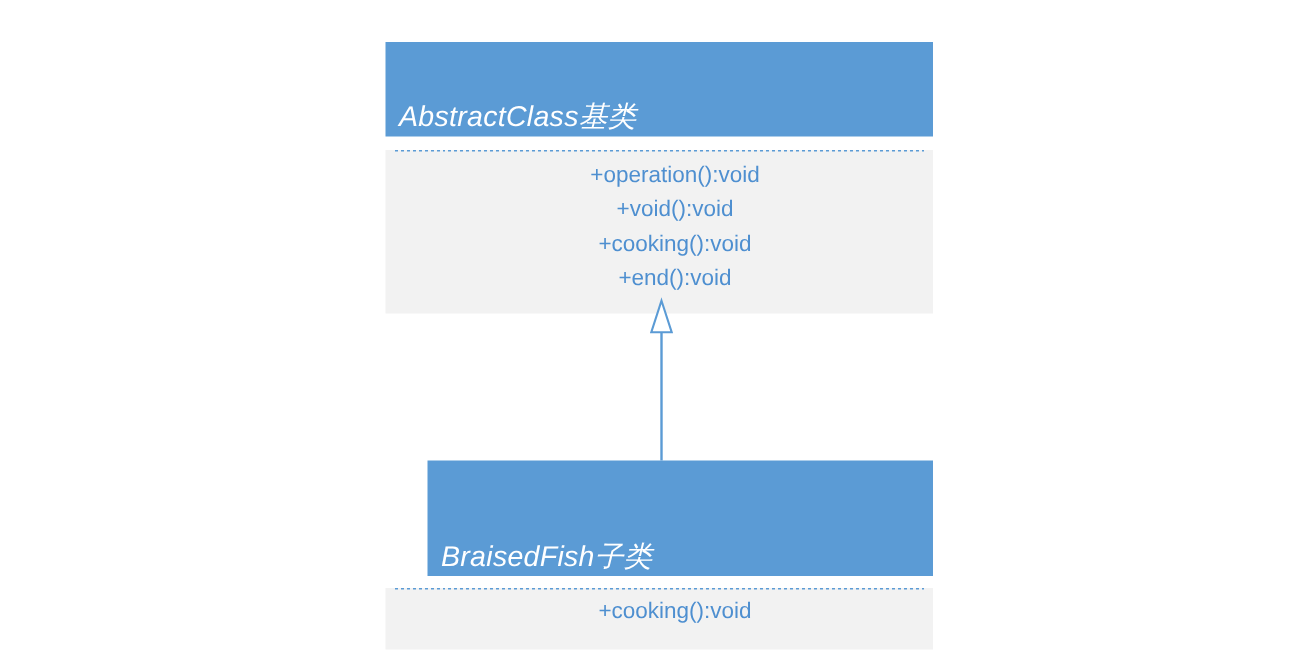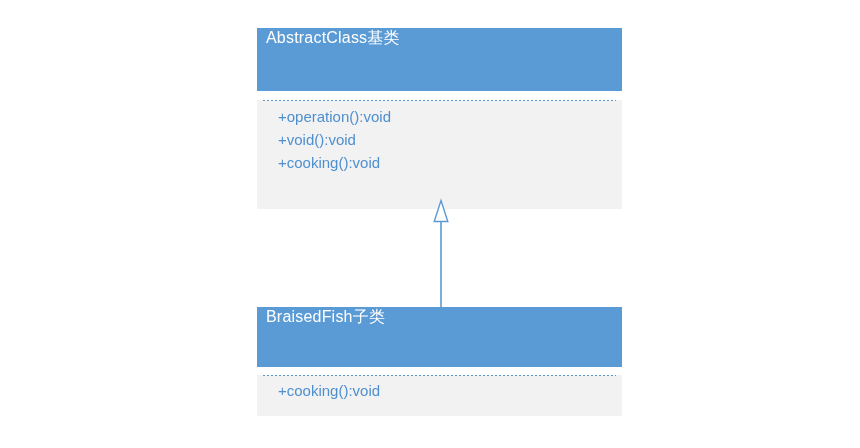--- a/index.html
+++ b/index.html
@@ -20,28 +20,29 @@
     left: 257px;
     width: 365px;
   }
   #class-abstract { top: 28px; }
   #class-braised  { top: 307px; }
 
   .class-header {
     background: #5B9BD5;
     color: #ffffff;
     display: flex;
-    align-items: flex-start;
+    align-items: flex-end;
     padding-left: 9px;
-    font-size: 16px;
+    font-size: 19px;
     letter-spacing: 0.2px;
     box-sizing: border-box;
+    font-style: italic;
   }
   #class-abstract .class-header { height: 63px; }
-  #class-braised  .class-header { height: 60px; }
+  #class-braised  .class-header { height: 77px; margin-left: 28px; }
 
   .class-body {
     background: #F2F2F2;
     box-sizing: border-box;
   }
   #class-abstract .class-body { height: 109px; }
   #class-braised  .class-body { height: 41px;  }
 
   .sep {
     height: 1px;
@@ -56,20 +57,21 @@
   #class-braised  .sep { margin-top: 8px; }
 
   .method-list {
     padding: 4px 0 0 21px;
   }
   .method {
     color: #4E8FD0;
     font-size: 15px;
     line-height: 23px;
     white-space: nowrap;
+    text-align: center;
   }
   #class-braised .method-list { padding-top: 3px; }
 
   #connector-svg {
     position: absolute;
     left: 0;
     top: 0;
     width: 860px;
     height: 448px;
     pointer-events: none;
@@ -83,20 +85,21 @@
   <div class="class-box" id="class-abstract">
     <div class="class-header">
       <span>AbstractClass基类</span>
     </div>
     <div class="class-body">
       <div class="sep"></div>
       <div class="method-list">
         <div class="method">+operation():void</div>
         <div class="method">+void():void</div>
         <div class="method">+cooking():void</div>
+        <div class="method">+end():void</div>
       </div>
     </div>
   </div>
 
   <svg id="connector-svg" viewBox="0 0 860 448" xmlns="http://www.w3.org/2000/svg">
     <line x1="441" y1="221.5" x2="441" y2="307" stroke="#5B9BD5" stroke-width="1.6"></line>
     <polygon points="441,200.5 447.8,221.5 434.2,221.5" fill="#ffffff" stroke="#5B9BD5" stroke-width="1.4" stroke-linejoin="miter"></polygon>
   </svg>
 
   <div class="class-box" id="class-braised">

